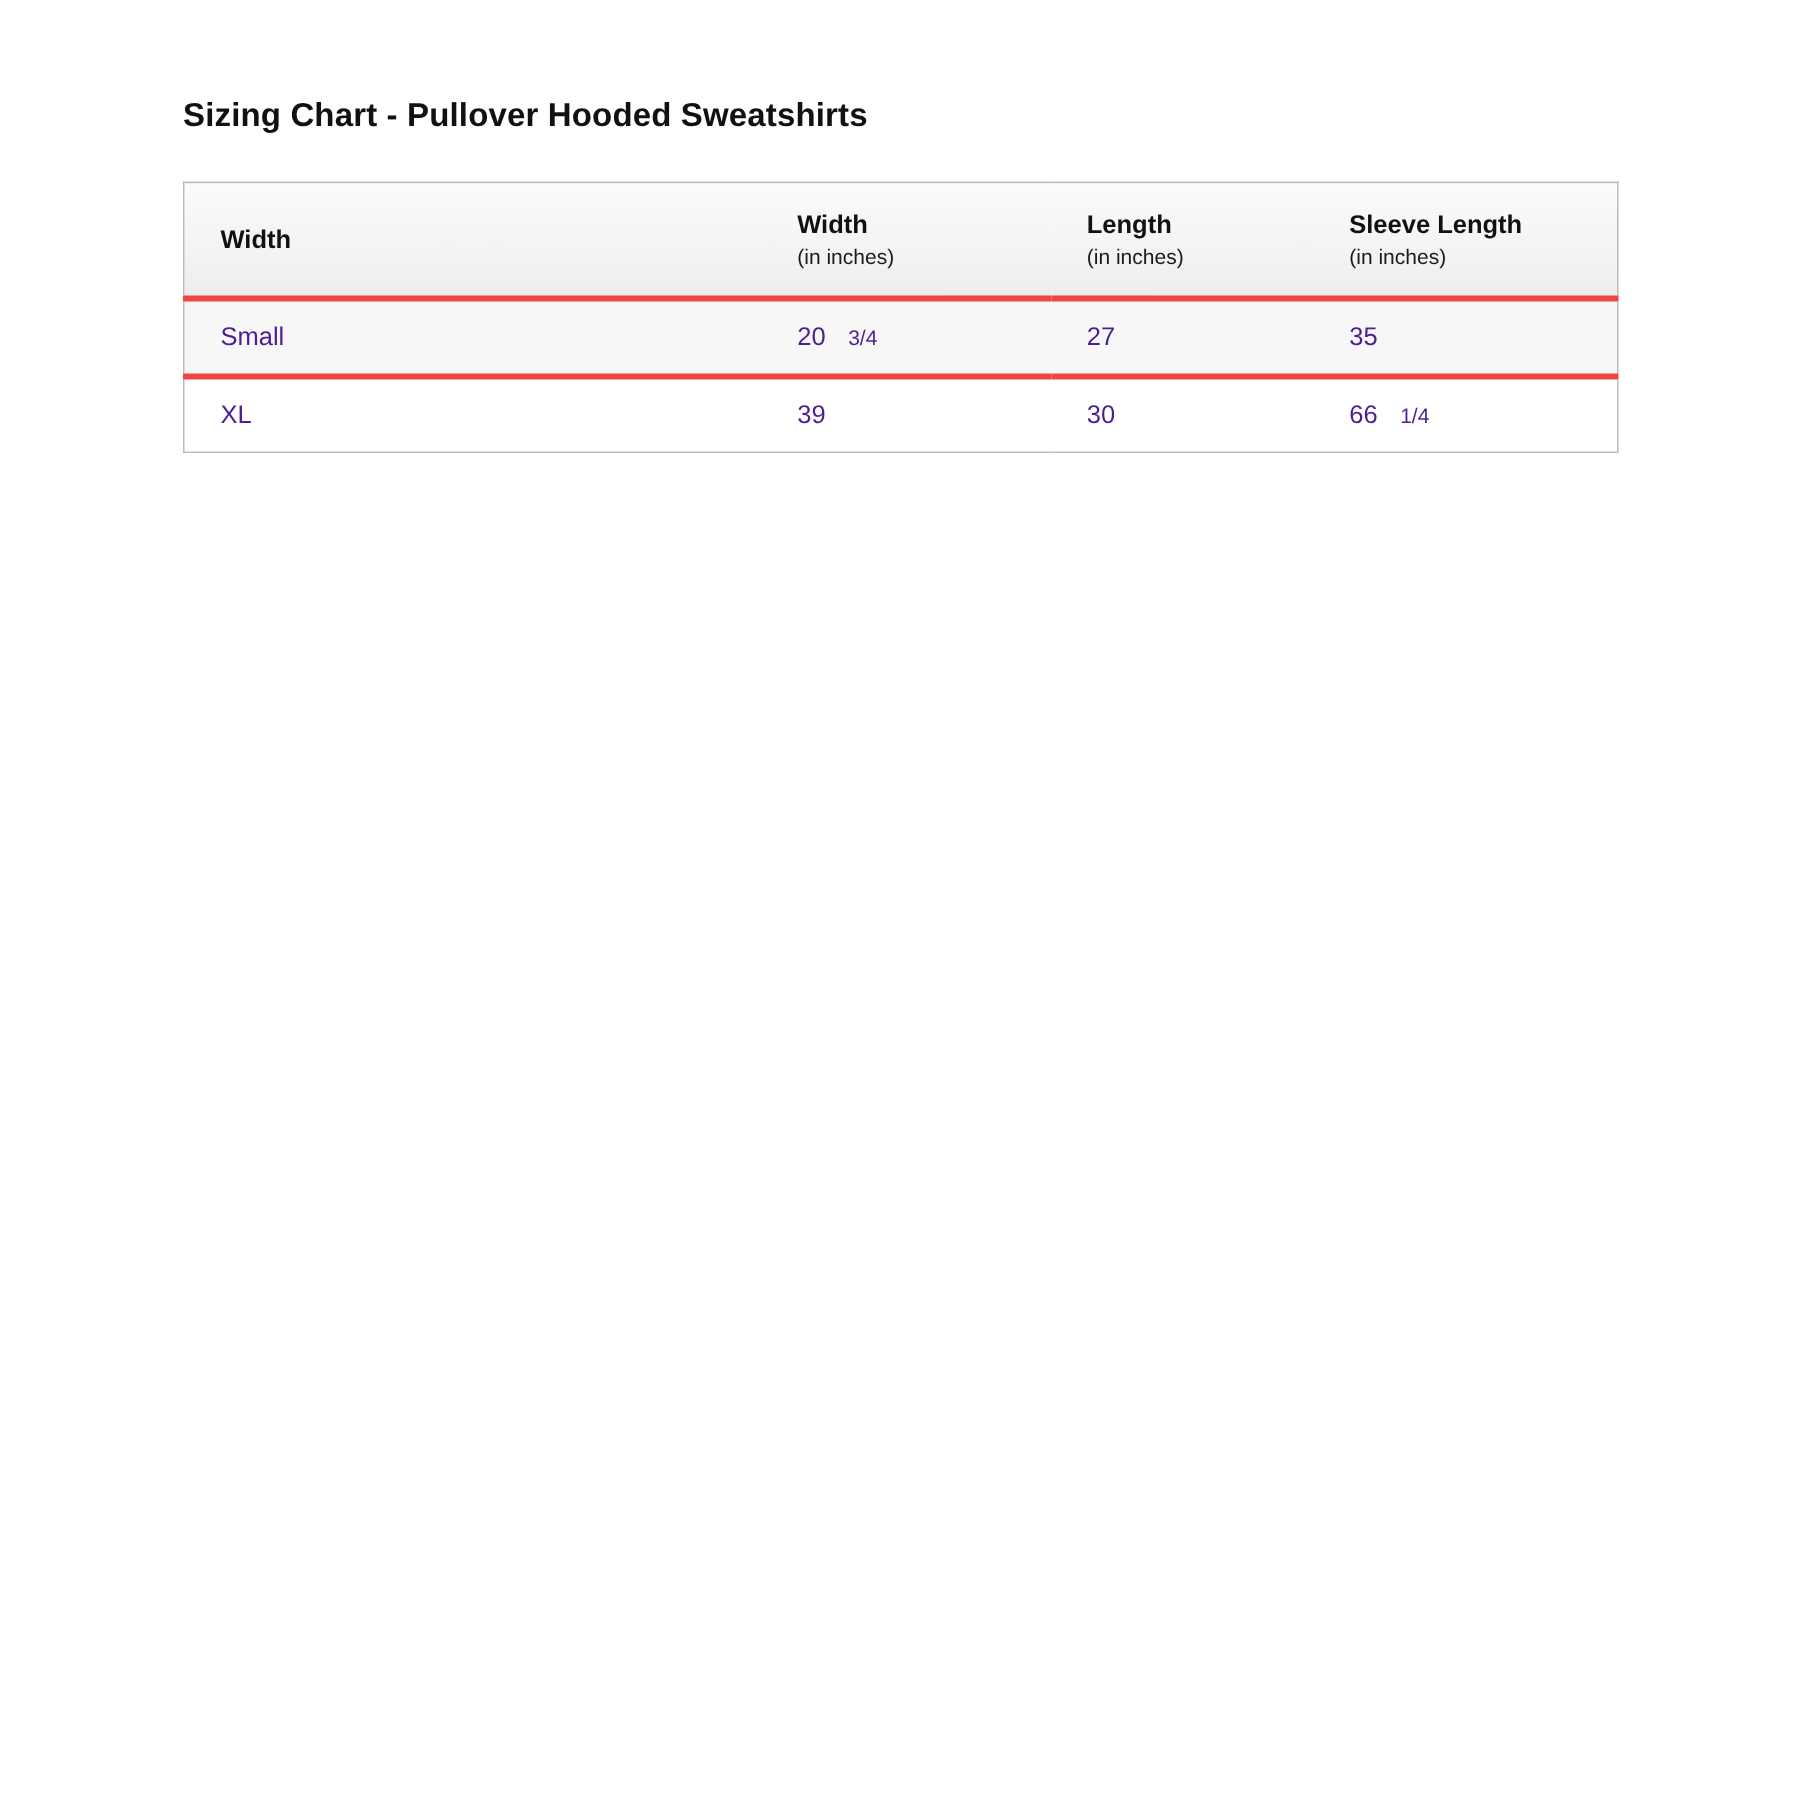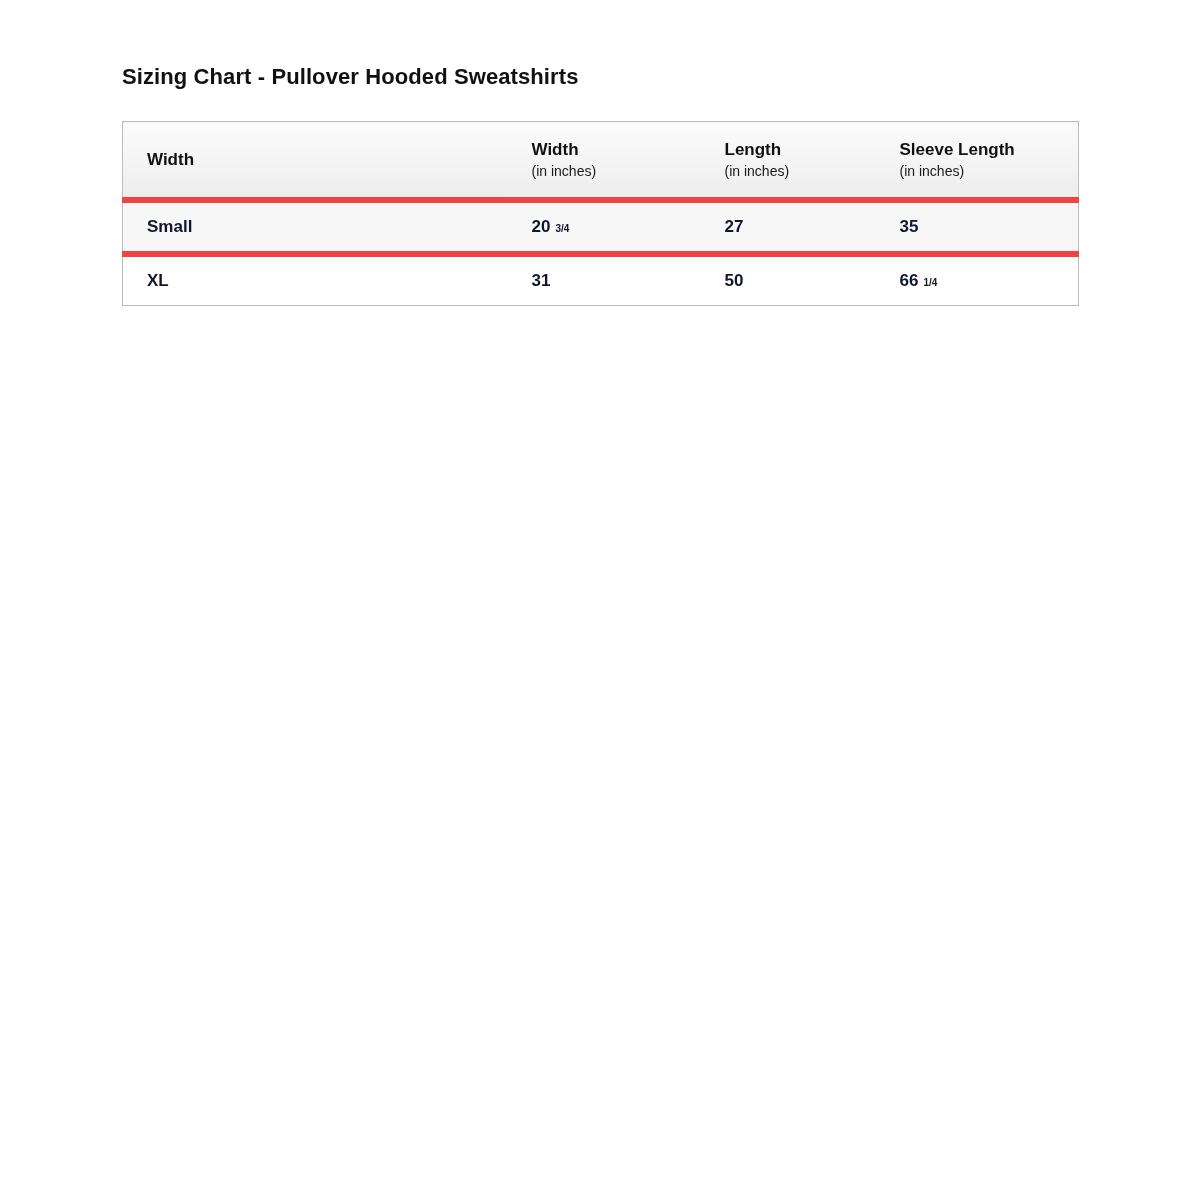--- a/index.html
+++ b/index.html
@@ -64,30 +64,30 @@
     font-weight: 400;
     line-height: 20px;
     color: #1a1a1a;
   }
   .col-sublabel:empty { display: none; }
 
   tbody td {
     height: 48px;
     padding: 0 10px 0 24px;
     vertical-align: middle;
-    border-top: 6px solid #ef4444;
-    font-weight: 700;
-    color: #0f172a;
+    border-top: 4px solid #ef4444;
+    font-weight: 400;
+    color: #4c1d95;
   }
   tbody tr:nth-child(odd)  { background: #f7f7f7; }
   tbody tr:nth-child(even) { background: #ffffff; }
 
   .frac {
-    font-size: 10px;
-    margin-left: 5px;
+    font-size: 14px;
+    margin-left: 15px;
   }
   .frac:empty { display: none; }
 </style>
 </head>
 <body>
 
 <div class="page">
 
   <h1 class="title">Sizing Chart - Pullover Hooded Sweatshirts</h1>
 
@@ -120,20 +120,20 @@
     </thead>
     <tbody>
       <tr>
         <td><span>Small</span></td>
         <td><span class="num">20</span><span class="frac">3/4</span></td>
         <td><span class="num">27</span></td>
         <td><span class="num">35</span></td>
       </tr>
       <tr>
         <td><span>XL</span></td>
-        <td><span class="num">31</span></td>
-        <td><span class="num">50</span></td>
+        <td><span class="num">39</span></td>
+        <td><span class="num">30</span></td>
         <td><span class="num">66</span><span class="frac">1/4</span></td>
       </tr>
     </tbody>
   </table>
 
 </div>
 
 </body></html>

